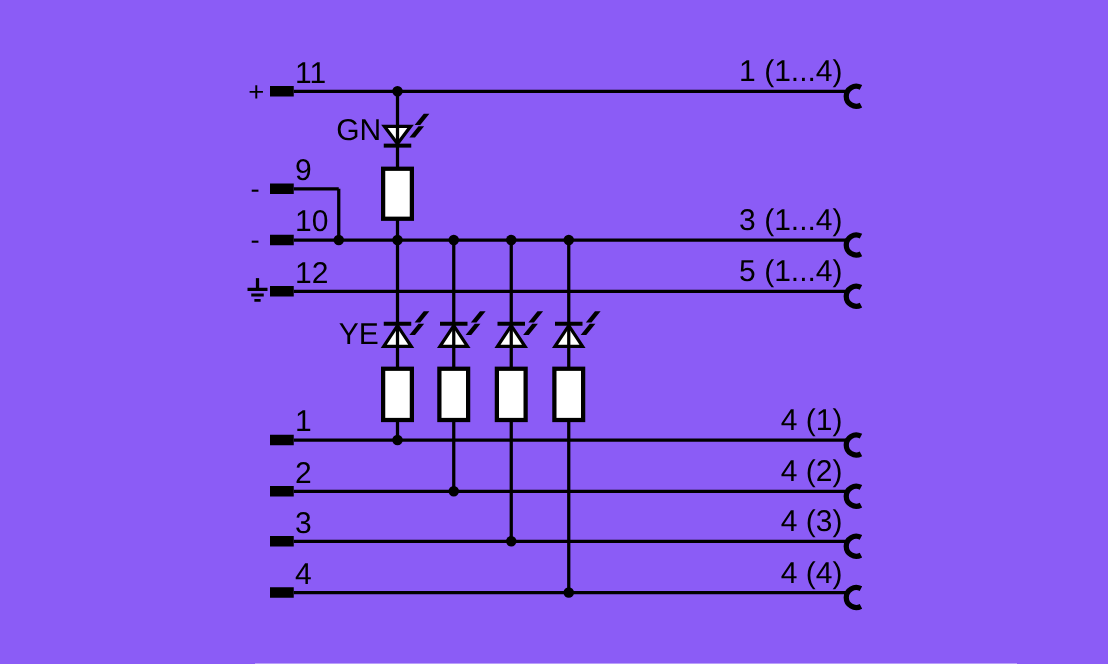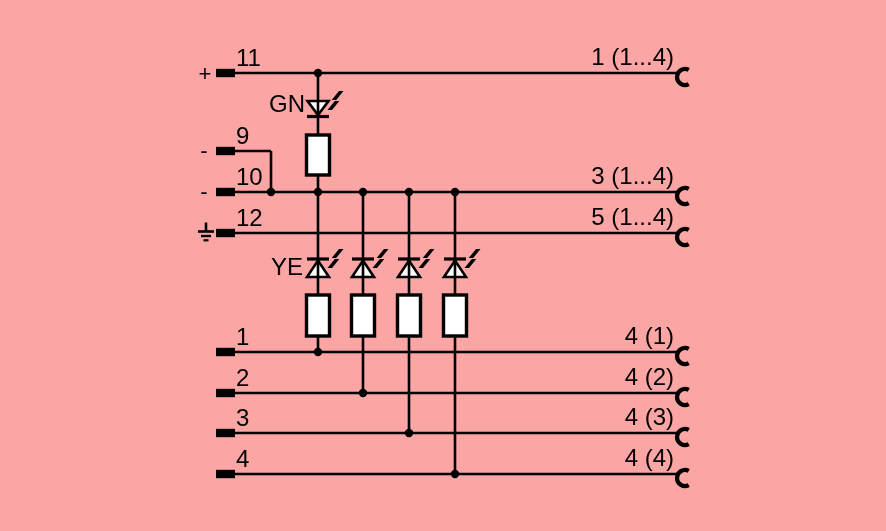--- a/index.html
+++ b/index.html
@@ -1,19 +1,19 @@
 <!DOCTYPE html>
 <html><head>
 <meta charset="utf-8">
 <style>
   html,body{margin:0;padding:0;background:#ffffff;}
   .canvas{
     position:relative;
     width:886px;height:531px;
-    background:#fca5a5;
+    background:#8b5cf6;
     overflow:hidden;
   }
   svg text{
     font-family:"Liberation Sans", sans-serif;
     fill:#000000;
   }
   .pin-label{font-size:24px;}
   .sym-label{font-size:22px;}
 </style>
 </head>

